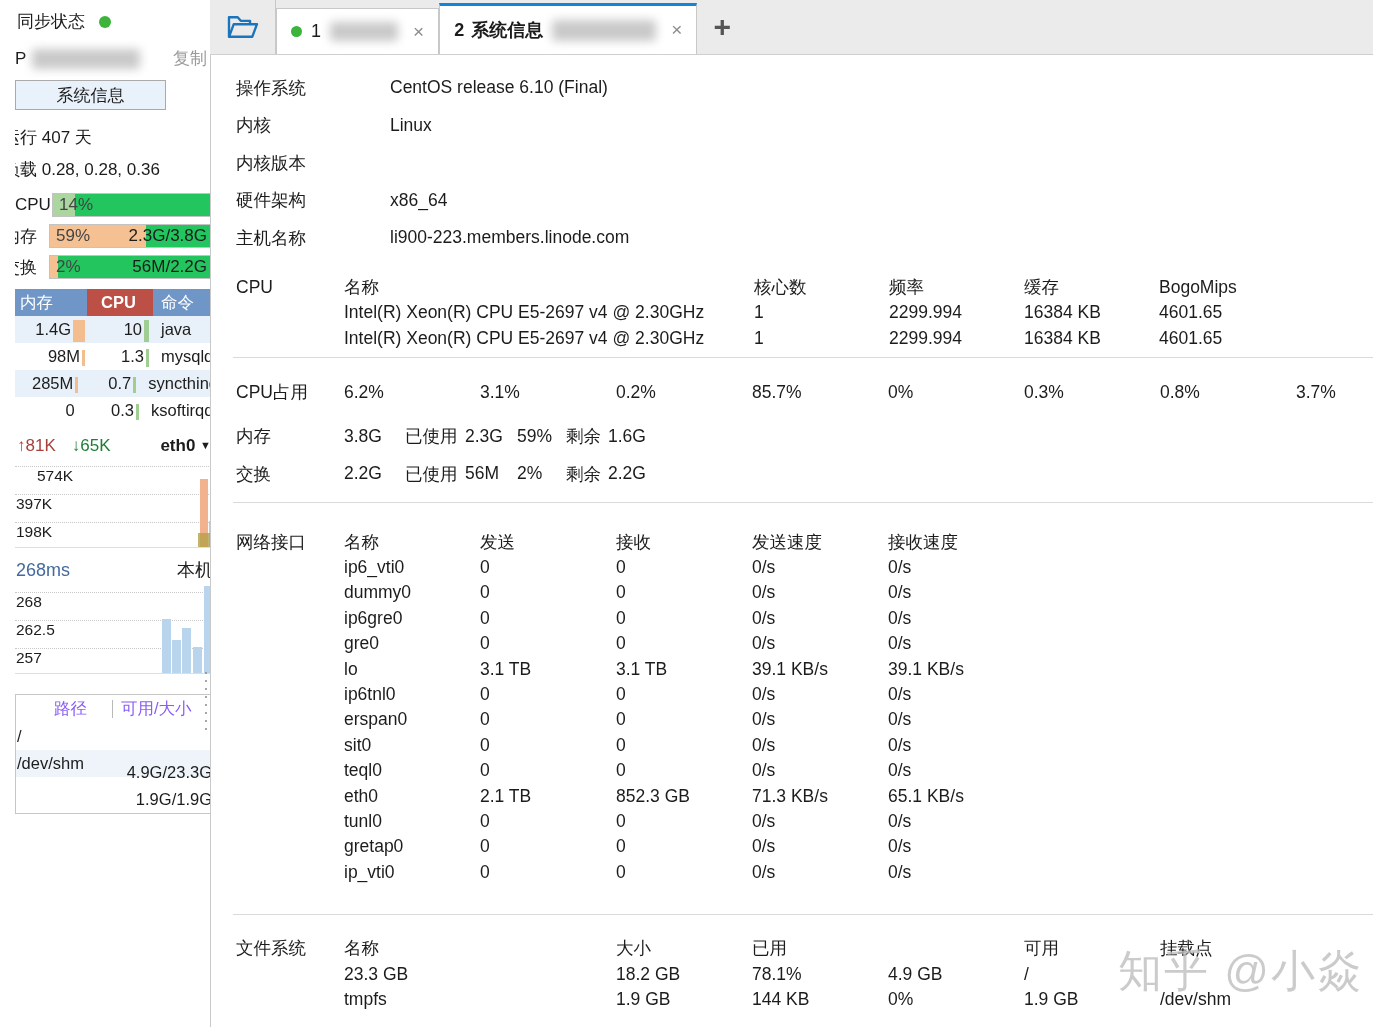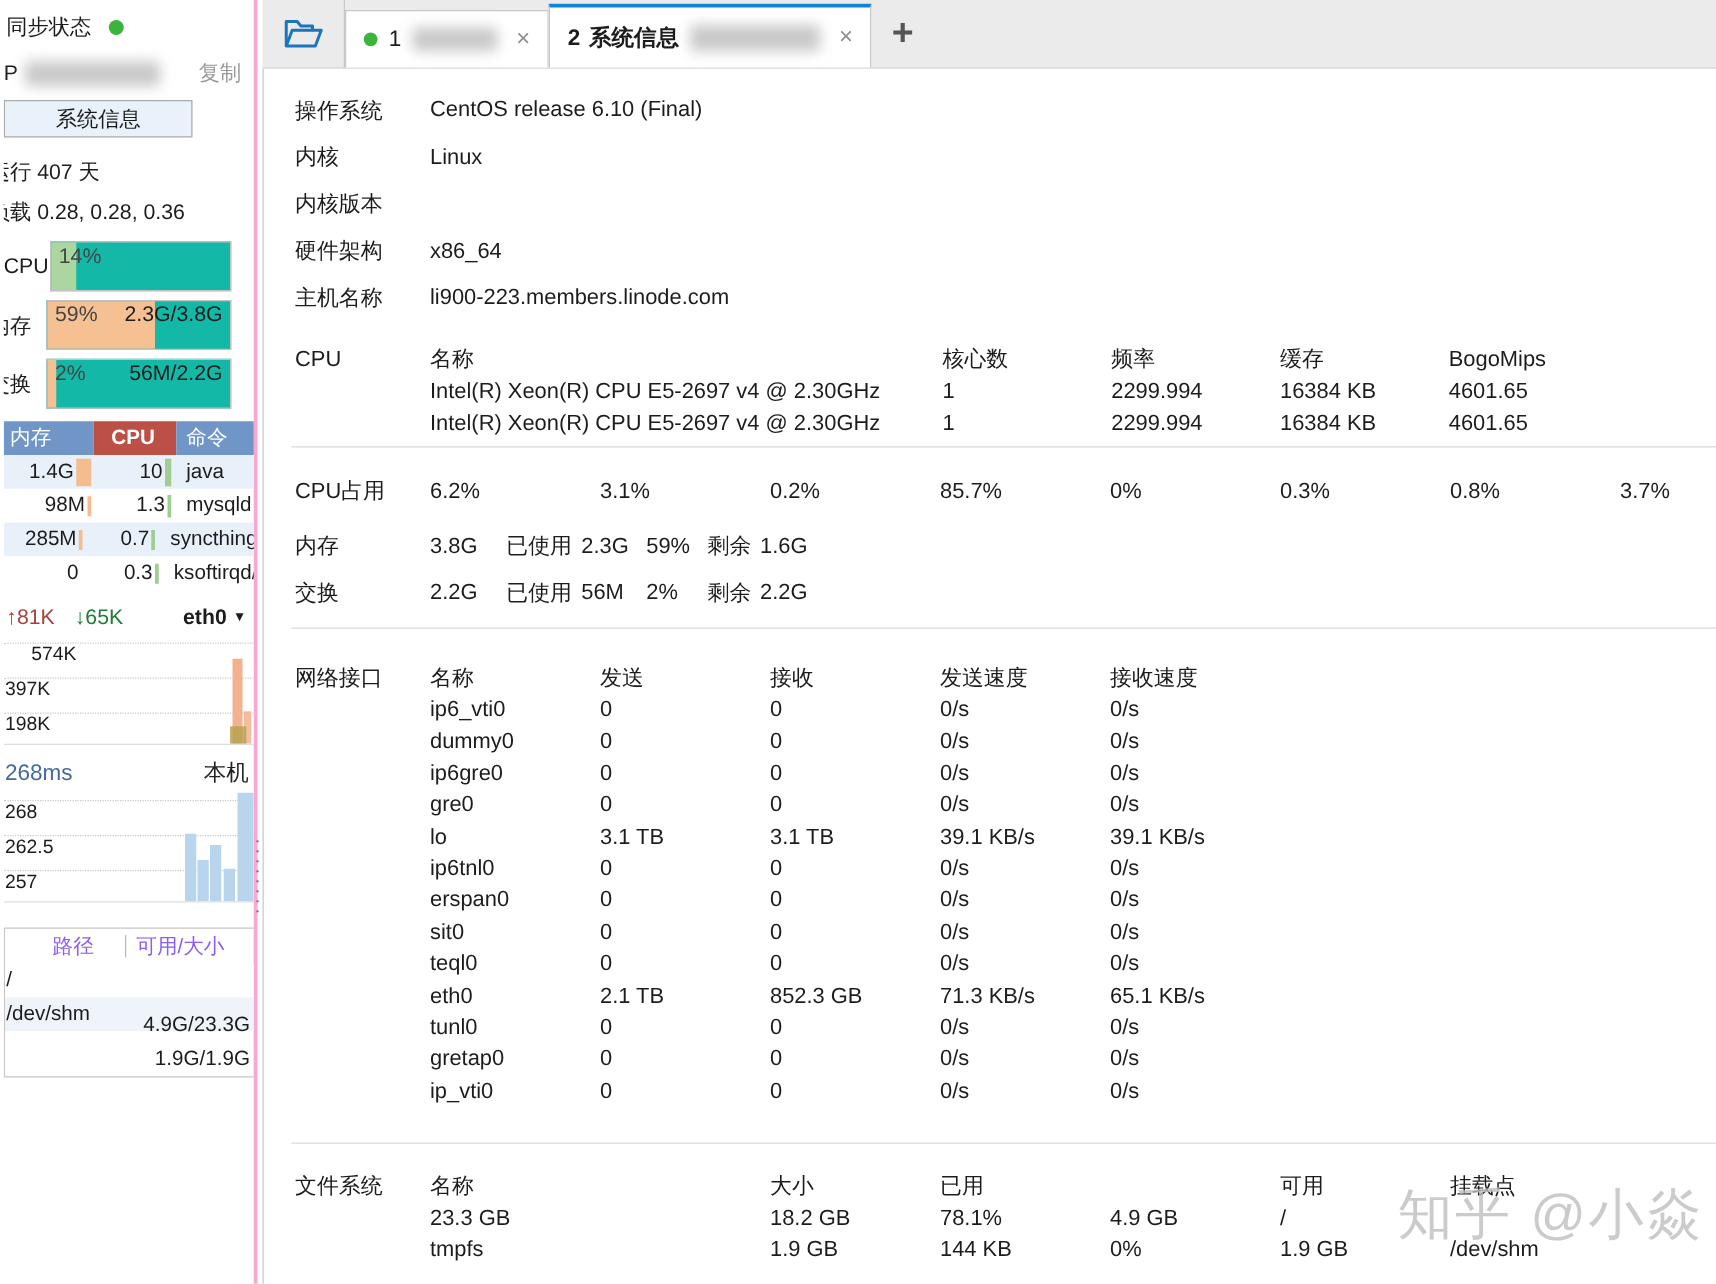--- a/index.html
+++ b/index.html
@@ -1,34 +1,34 @@
 <!DOCTYPE html>
 <html><head>
 <meta charset="utf-8">
 <style>
   * { margin:0; padding:0; box-sizing:border-box; }
   html,body { width:1373px; height:1027px; overflow:hidden; background:#fff;
     font-family:"Liberation Sans","DejaVu Sans",sans-serif; color:#1c1c1c; }
   .blur { background:#c9c9c9; filter:blur(5px); border-radius:3px; display:inline-block; vertical-align:middle; }
 
   
-  .sidebar { position:absolute; left:3px; top:0; width:203px; height:1027px; background:#fff;
-    border-right:3px solid #f9a8d4; overflow:hidden; font-size:17px; }
+  .sidebar { position:absolute; left:15px; top:0; width:203px; height:1027px; background:#fff;
+    border-right:1px solid #f9a8d4; overflow:hidden; font-size:17px; }
   .sync-row { padding:10px 0 0 2px; display:flex; align-items:center; gap:14px; }
   .green-dot { width:12px; height:12px; border-radius:50%; background:#3cb43c; display:inline-block; }
   .ip-row { margin:14px 0 0 0; display:flex; align-items:center; }
   .copy-link { color:#9a9a9a; margin-left:auto; padding-right:10px; }
   .sysinfo-btn { margin-top:10px; width:151px; height:30px; background:#e9f2fb; border:1px solid #aaa;
     display:flex; align-items:center; justify-content:center; font-size:17px; }
   .stat-line { margin-top:9px; white-space:nowrap; }
   .shift { margin-left:-12px; }
   .gauge-row { display:flex; align-items:center; margin-top:7px; white-space:nowrap; }
   .gauge-label { width:46px; flex:none; }
   .gauge-row.shift .gauge-label { width:46px; }
-  .gauge { position:relative; flex:1; height:40px; border:1px solid #c3c3c3; background:#14b8a6; margin-right:18px; }
+  .gauge { position:relative; flex:1; height:24px; border:1px solid #c3c3c3; background:#22c55e; margin-right:3px; }
   .gauge-fill { position:absolute; left:0; top:0; bottom:0; }
   .gauge-pct { position:absolute; left:6px; top:1px; color:#444; }
   .gauge-detail { position:absolute; right:6px; top:1px; }
   .ptable { margin-top:10px; width:203px; font-size:16.5px; }
   .ptable .hrow { display:flex; color:#fff; height:27px; line-height:27px; }
   .ph-mem { width:72px; background:#6f96c6; padding-left:5px; }
   .ph-cpu { width:66px; background:#bc4f46; padding-left:14px; font-weight:bold; }
   .ph-cmd { flex:1; background:#6f96c6; padding-left:8px; }
   .prow { display:flex; height:27px; line-height:27px; align-items:center; }
   .prow:nth-child(odd) { background:#e8f1fa; }
@@ -69,21 +69,21 @@
   .folder-btn { width:66px; display:flex; align-items:center; justify-content:center;
     border-right:1px solid #c8c8c8; }
   .tab { display:flex; align-items:center; gap:9px; padding:0 14px; background:#fff;
     border-right:1px solid #c8c8c8; font-size:18px; position:relative; margin-top:8px; border-top:1px solid #c8c8c8; border-left:1px solid #c8c8c8;}
   .tab.active { margin-top:3px; border-top:3px solid #1385d6; font-weight:bold; }
   .tab .close { color:#8d8d8d; font-size:19px; font-weight:normal; margin-left:6px; }
   .plus-btn { width:50px; display:flex; align-items:center; justify-content:center;
     font-size:30px; font-weight:bold; color:#555; }
   .content { position:absolute; left:0; top:55px; right:0; bottom:0; background:#fff;
     border-left:1px solid #c9c9c9; font-size:17.5px; overflow:hidden; }
-  .irow { display:grid; grid-template-columns:108px 1fr; padding-left:25px; height:37.5px; align-items:center; }
+  .irow { display:grid; grid-template-columns:108px 1fr; padding-left:25px; height:37.5px; align-items:center;gap:46px; }
   .sep { border:none; border-top:1px solid #dadada; margin-left:22px; }
   .section { display:grid; grid-template-columns:108px 1fr; padding-left:25px; align-items:start; }
   .sec-label { line-height:25.5px; }
   .cpu-grid { display:grid; grid-template-columns:410px 135px 135px 135px 1fr; line-height:25.5px; }
   .usage-grid { display:grid; grid-template-columns:repeat(7,136px) 1fr; line-height:25.5px; }
   .mem-line { display:flex; padding-left:25px; height:37.5px; align-items:center; }
   .mem-line .l { width:108px; flex:none; }
   .mem-line .t { width:61px; }
   .mem-line .ul { width:60px; }
   .mem-line .u { width:52px; }

